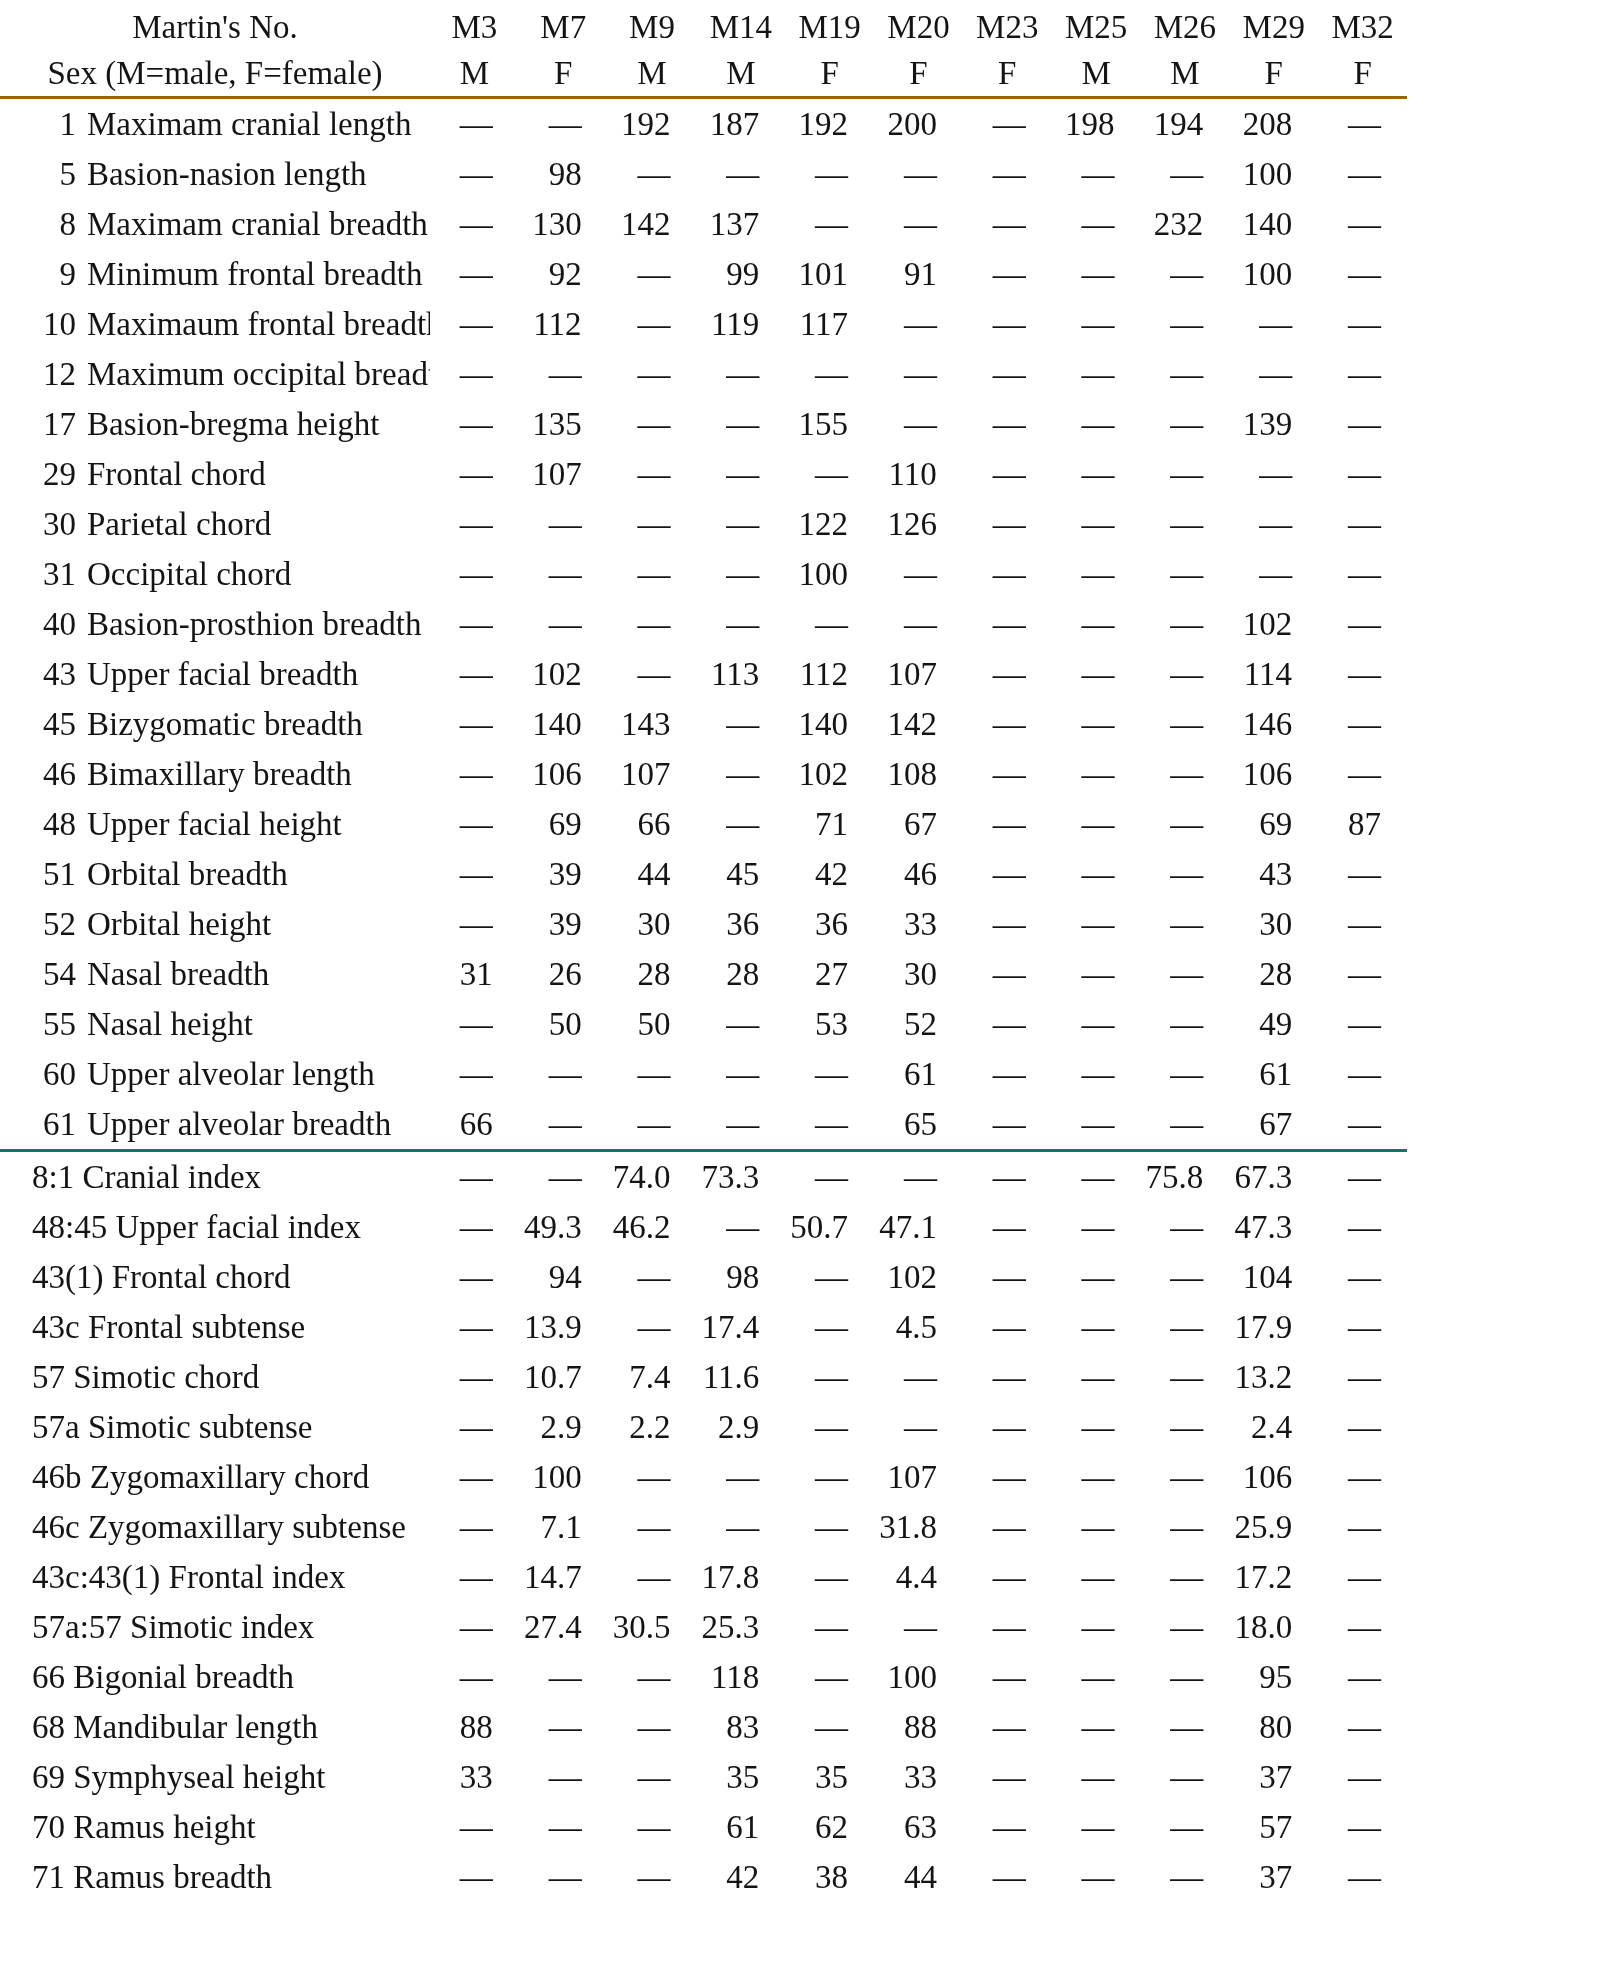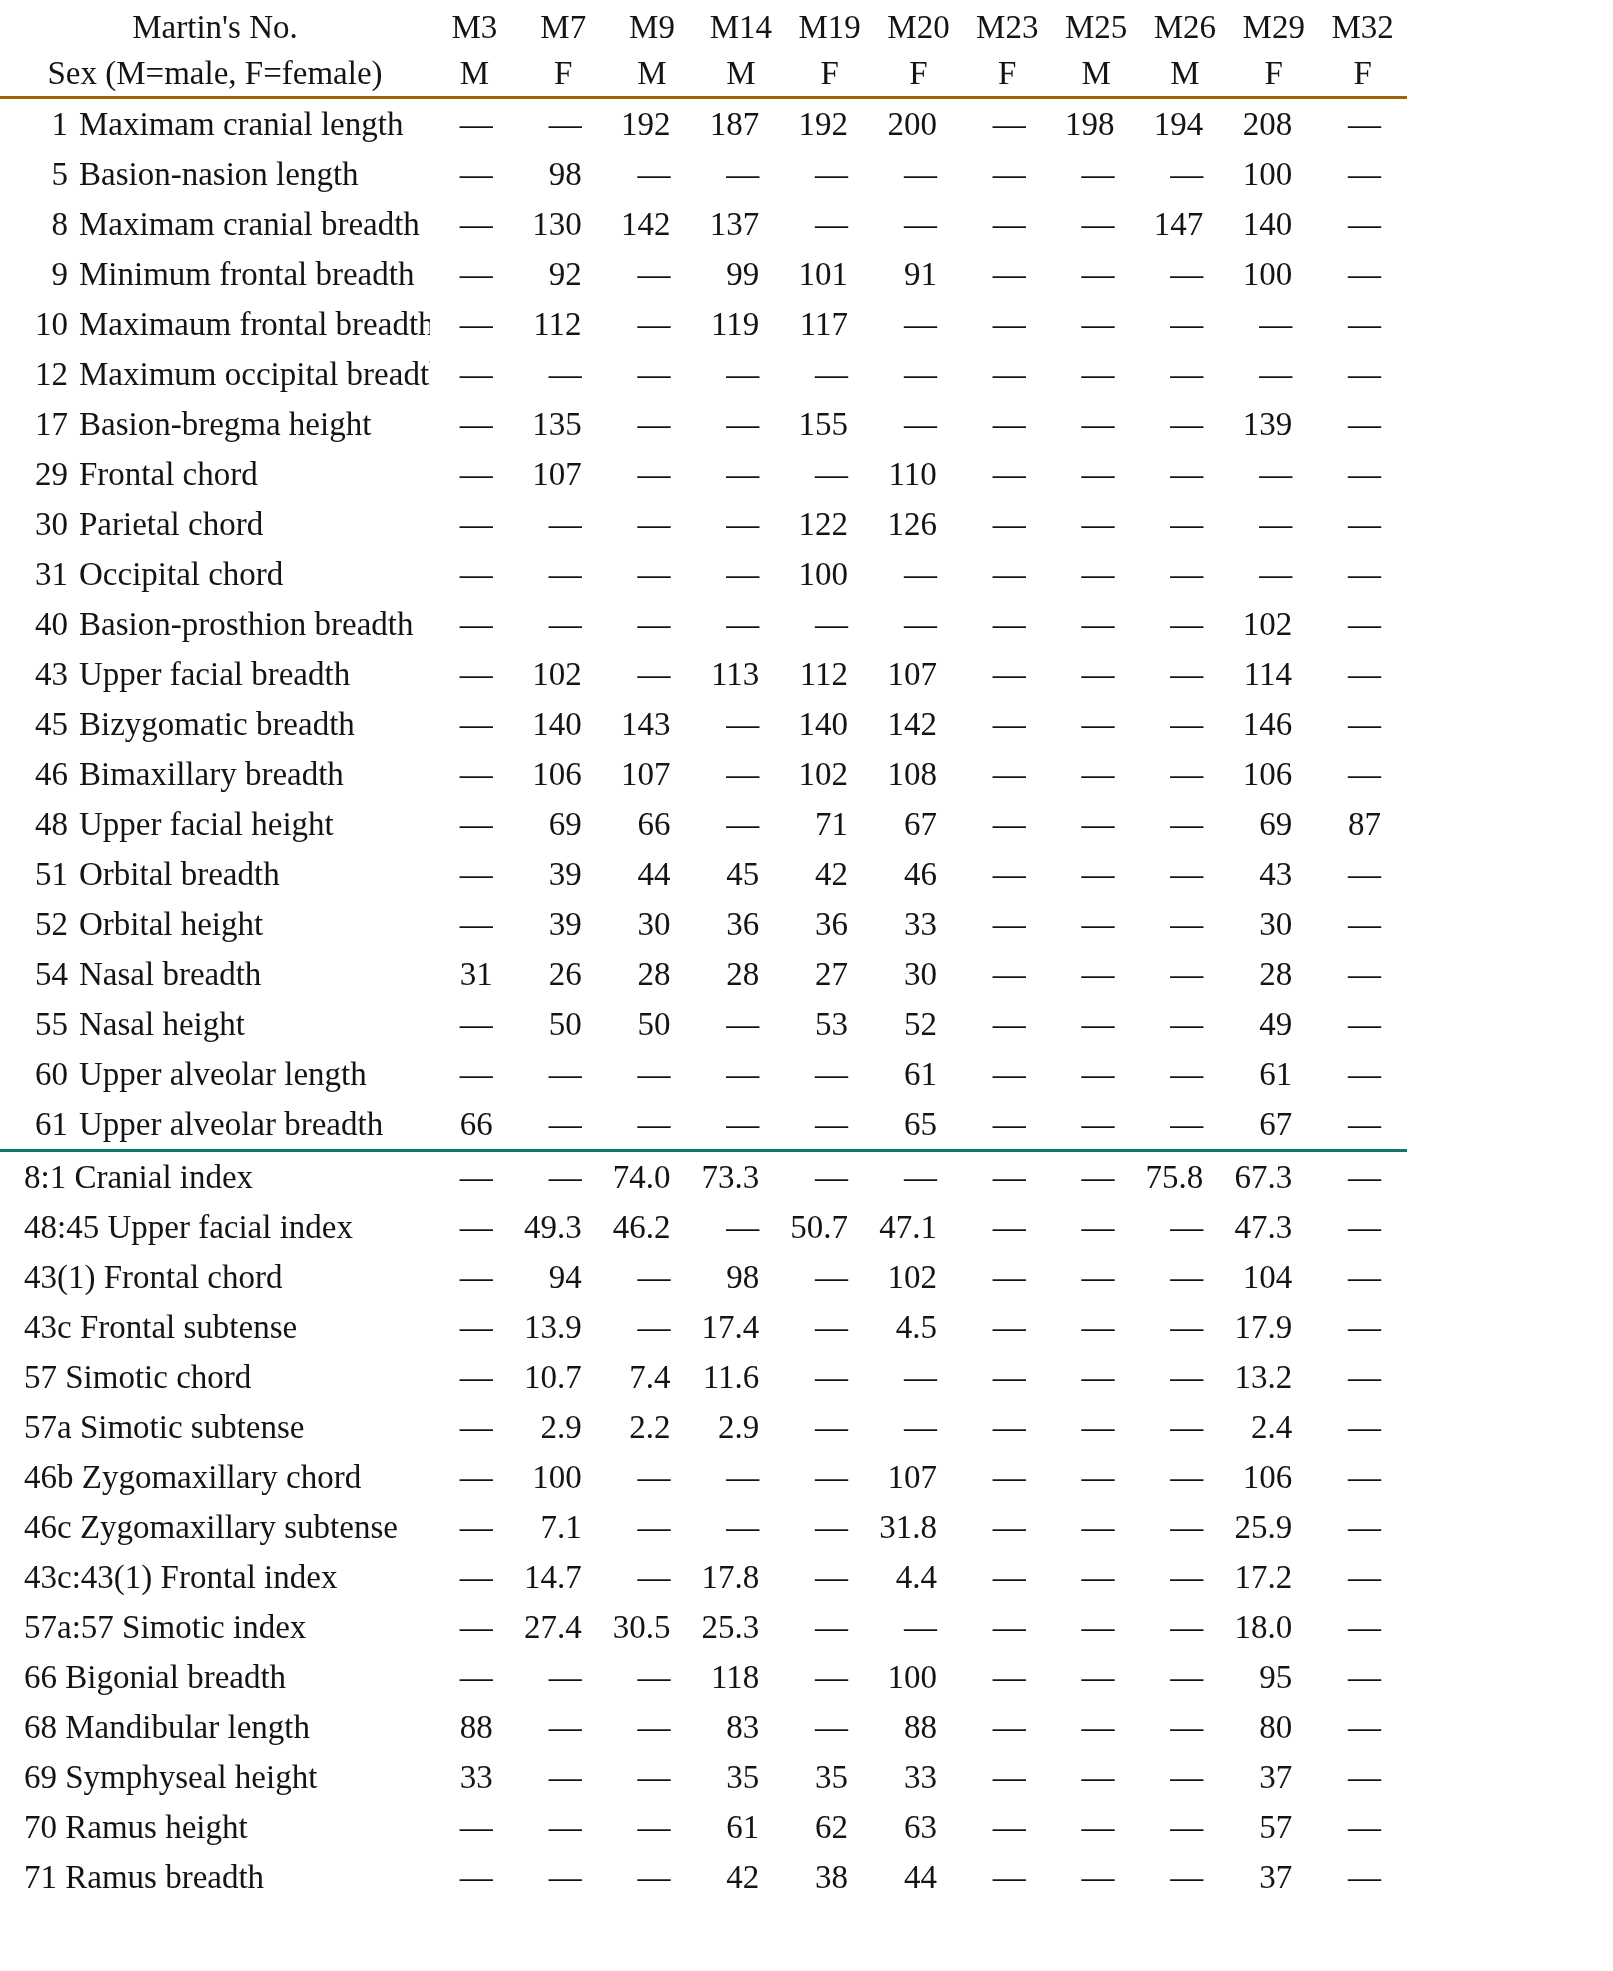--- a/index.html
+++ b/index.html
@@ -38,21 +38,21 @@
   }
   tr.hdr-sex th {
     border-bottom: 3px solid #a16207;
   }
   tbody th, tbody td {
     height: 50px;
     line-height: 50px;
   }
   th.rowlbl {
     text-align: left;
-    padding-left: 24px;
+    padding-left: 32px;
   }
   span.rowno {
     display: inline-block;
     min-width: 44px;
     text-align: right;
     margin-right: 11px;
   }
   td.val {
     text-align: right;
     padding-right: 26px;
@@ -143,21 +143,21 @@
         <tr>
           <th class="rowlbl"><span class="rowno">8</span><span>Maximam cranial breadth</span></th>
           <td class="val">—</td>
           <td class="val">130</td>
           <td class="val">142</td>
           <td class="val">137</td>
           <td class="val">—</td>
           <td class="val">—</td>
           <td class="val">—</td>
           <td class="val">—</td>
-          <td class="val">147</td>
+          <td class="val">232</td>
           <td class="val">140</td>
           <td class="val">—</td>
         </tr>
         <tr>
           <th class="rowlbl"><span class="rowno">9</span><span>Minimum frontal breadth</span></th>
           <td class="val">—</td>
           <td class="val">92</td>
           <td class="val">—</td>
           <td class="val">99</td>
           <td class="val">101</td>

